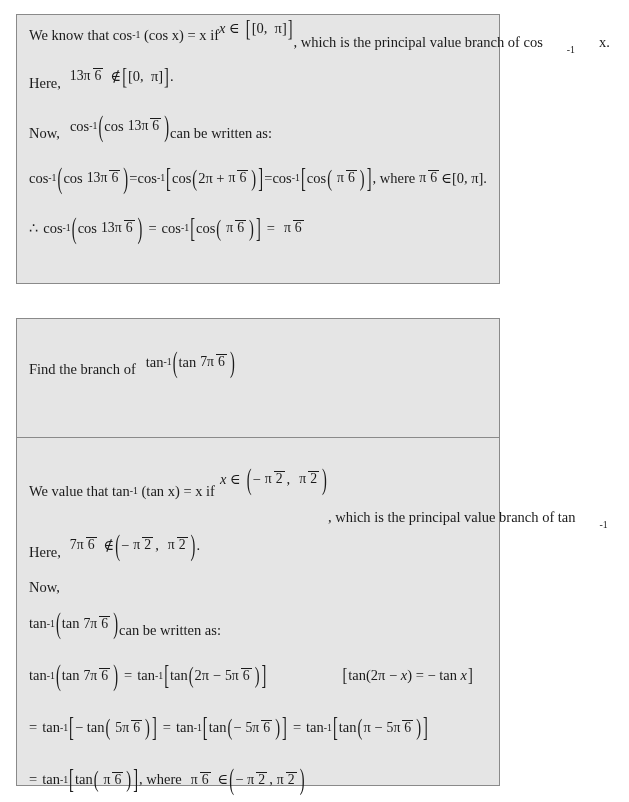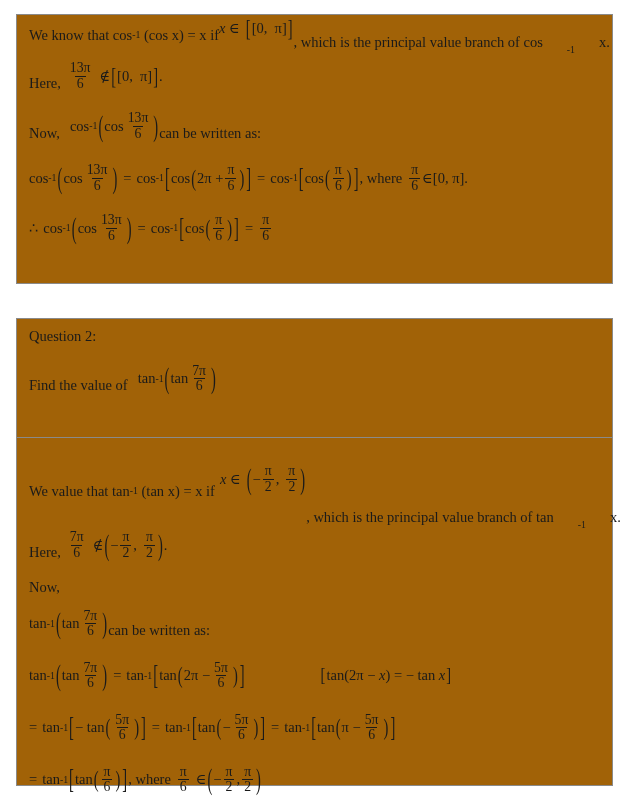--- a/index.html
+++ b/index.html
@@ -12,24 +12,24 @@
     height: 802px;
     position: relative;
     font-family: "Liberation Serif", "DejaVu Serif", serif;
     color: #1a1a1a;
     overflow: hidden;
   }
 
   .panel {
     position: absolute;
     left: 16px;
-    width: 597px;
+    width: 484px;
     box-sizing: border-box;
     border: 1px solid #8a8a8a;
-    background: #a16207;
+    background: #e5e5e5;
   }
   #panel-answer-1 { top: 14px; height: 270px; }
   #panel-question-2 { top: 318px; height: 468px; }
 
   .panel-section {
     padding: 9px 12px 0 12px;
   }
   .divider {
     border-top: 1px solid #8a8a8a;
     margin: 0;
@@ -57,21 +57,21 @@
 
   .sup {
     font-size: 0.68em;
     vertical-align: super;
     line-height: 0;
   }
 
   
   .frac {
     display: inline-flex;
-    flex-direction: column;
+    flex-direction: row;
     align-items: center;
     justify-content: center;
     vertical-align: middle;
     margin: 0 2px;
     font-size: 0.95em;
     line-height: 1.03;
   }
   .frac .num { padding: 0 2px; }
   .frac .den { padding: 0 2px; border-top: 1px solid #1a1a1a; }
 
@@ -257,23 +257,22 @@
         <span class="den">6</span>
       </span>
     </div>
 
   </div>
 </div>
 
 <div class="panel" id="panel-question-2">
 
   <div class="panel-section" style="height:109px;">
-    <div class="line plain">Question 2:</div>
     <div class="line tall" style="margin-top:14px;">
-      <span class="lowered">Find the value of</span>
+      <span class="lowered">Find the branch of</span>
       <span class="gap-m"></span>
       <span class="grp">
         <span class="txt">tan</span>
           <span class="sup">-1</span>
         <span class="delim">(</span>
         <span class="txt">tan</span>
         <span class="frac">
           <span class="num">7π</span>
           <span class="den">6</span>
         </span>

